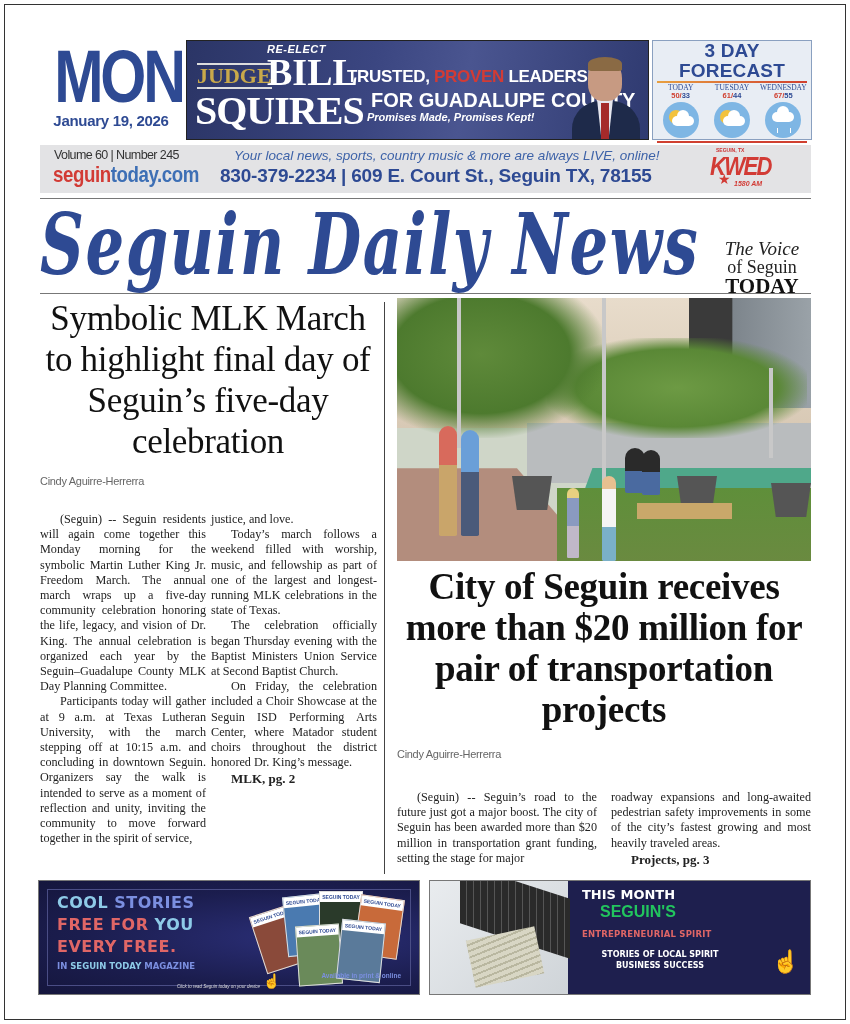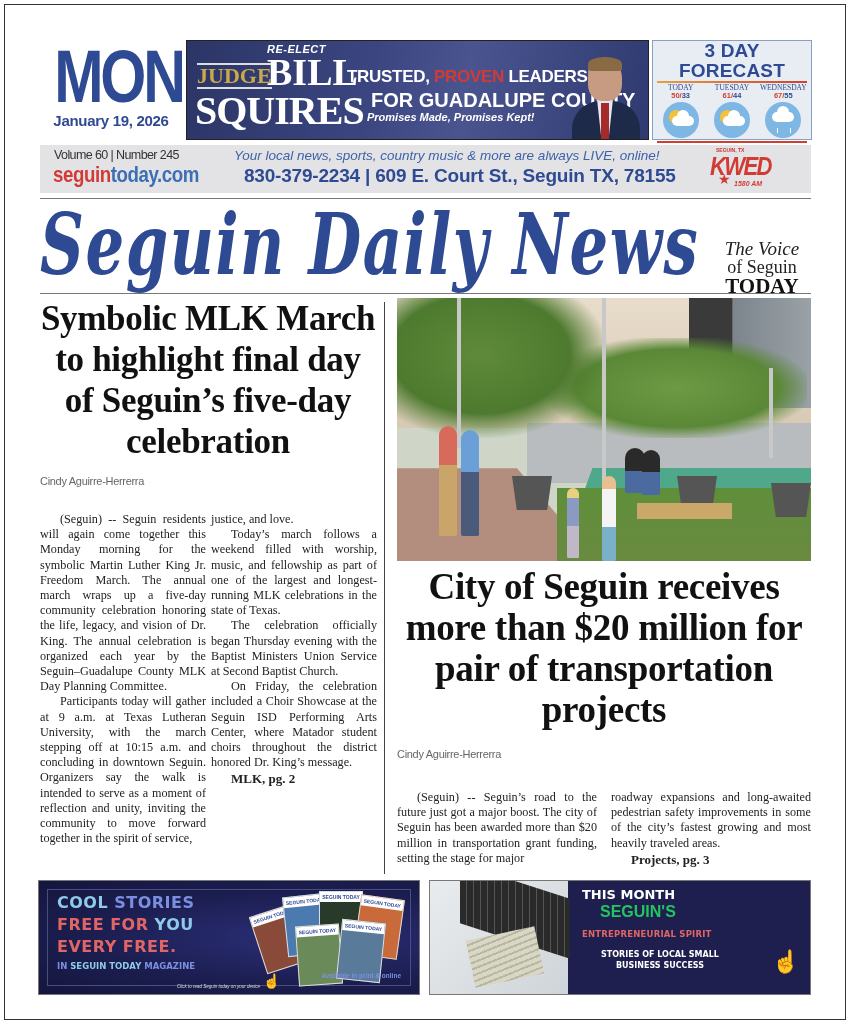--- a/index.html
+++ b/index.html
@@ -46,39 +46,39 @@
   .weather .badge { width: 12px; height: 12px; border-radius: 50%; background: #fff; border: 1px solid #c33; }
   .weather .small { font-family: "Liberation Sans", sans-serif; font-size: 4.5px; line-height: 5px; color: #d04030; }
   .weather .small.g { color: #3a9a3a; text-align: center; }
 
   
   .band { position: absolute; left: 40px; top: 145px; width: 771px; height: 48px; background: #e3e3e5; }
   .band .vol { position: absolute; left: 14px; top: 3px; font-family: "Liberation Sans", sans-serif; color: #333; font-size: 12.5px; letter-spacing: -0.6px; }
   .band .site { position: absolute; left: 13px; top: 17px; font-family: "Liberation Sans", sans-serif; font-weight: 700; font-size: 22px; letter-spacing: -0.5px; transform: scaleX(0.85); transform-origin: left; }
   .band .site .r { color: #d23b35; } .band .site .b { color: #3d6fb5; }
   .band .tag { position: absolute; left: 194px; top: 3px; font-family: "Liberation Sans", sans-serif; font-style: italic; color: #3d62a8; font-size: 13.5px; }
-  .band .addr { position: absolute; left: 204px; top: 20px; font-family: "Liberation Sans", sans-serif; font-weight: 700; color: #2e4a93; font-size: 19px; letter-spacing: -0.2px; }
+  .band .addr { position: absolute; left: 180px; top: 20px; font-family: "Liberation Sans", sans-serif; font-weight: 700; color: #2e4a93; font-size: 19px; letter-spacing: -0.2px; }
   .band .kwed { position: absolute; left: 668px; top: 2px; width: 80px; height: 44px; }
   .kwed .city { position: absolute; left: 8px; top: 0; font-family: "Liberation Sans", sans-serif; font-weight: 700; font-size: 5px; color: #c33; }
   .kwed .call { position: absolute; left: 2px; top: 4px; font-family: "Liberation Sans", sans-serif; font-weight: 700; font-style: italic; font-size: 26px; color: #d23b35; letter-spacing: -2px; transform: scaleX(0.85); transform-origin: left; }
   .kwed .am { position: absolute; left: 26px; top: 33px; font-family: "Liberation Sans", sans-serif; font-style: italic; font-weight: 700; font-size: 7px; color: #d23b35; }
   .kwed .star { position: absolute; left: 10px; top: 26px; color: #d23b35; font-size: 14px; line-height: 14px; }
 
   
   .rule-top { position: absolute; left: 40px; top: 198px; width: 771px; height: 1px; background: #777; }
   .masthead { position: absolute; left: 40px; top: 196px; width: 680px; height: 98px; font-family: "DejaVu Serif", serif; font-weight: 700; color: #2e4a93; font-size: 80px; line-height: 98px; letter-spacing: 2px; white-space: nowrap; transform: scaleX(0.76) scaleY(1.05); transform-origin: left center; font-style: italic; }
   .voice { position: absolute; left: 712px; top: 207px; width: 100px; text-align: center; font-family: "Liberation Serif", serif; line-height: 19px; margin-top: 32px; }
   .voice .a { font-style: italic; font-size: 19px; color: #222; display:block; }
   .voice .b { font-size: 18px; color: #222; display:block; }
   .voice .c { font-size: 21px; font-weight: 700; color: #111; display:block; }
   .rule-bot { position: absolute; left: 40px; top: 293px; width: 771px; height: 1px; background: #777; }
 
   
   .col-divider { position: absolute; left: 384px; top: 302px; width: 1px; height: 572px; background: #444; }
-  .left-head { position: absolute; left: 40px; top: 298px; width: 336px; text-align: center; font-family: "Liberation Serif", serif; font-weight: 700; font-size: 35px; line-height: 41px; color: #111; letter-spacing: -0.3px; }
+  .left-head { position: absolute; left: 40px; top: 298px; width: 336px; text-align: center; font-family: "Liberation Serif", serif; font-weight: 400; font-size: 35px; line-height: 41px; color: #111; letter-spacing: -0.3px; }
   .byline { font-family: "Liberation Sans", sans-serif; font-size: 11px; color: #666; text-align: left; letter-spacing: -0.3px; }
   .left-by { position: absolute; left: 40px; top: 475px; width: 336px; }
   .body-col { position: absolute; font-family: "Liberation Serif", serif; font-size: 12.2px; line-height: 15.2px; color: #222; text-align: justify; }
   .body-col p { text-indent: 20px; }
   .body-col p.noind { text-indent: 0; }
   .body-col .jump { font-weight: 700; font-size: 13px; text-indent: 20px; margin-top: 1px; }
   .lc1 { left: 40px; top: 512px; width: 166px; }
   .lc2 { left: 211px; top: 512px; width: 166px; }
 
   
@@ -297,15 +297,15 @@
 </div>
 
 <div class="ad-right">
   <div class="img">
     <div class="kb"></div>
     <div class="cash"></div>
   </div>
   <span class="t1">THIS MONTH</span>
   <span class="t2">SEGUIN'S</span>
   <span class="t3">ENTREPRENEURIAL SPIRIT</span>
-  <span class="t4">STORIES OF LOCAL SMALL BUSINESS SUCCESS</span>
+  <span class="t4">STORIES OF LOCAL SPIRIT BUSINESS SUCCESS</span>
   <span class="hand">☝</span>
 </div>
 
 </body></html>

